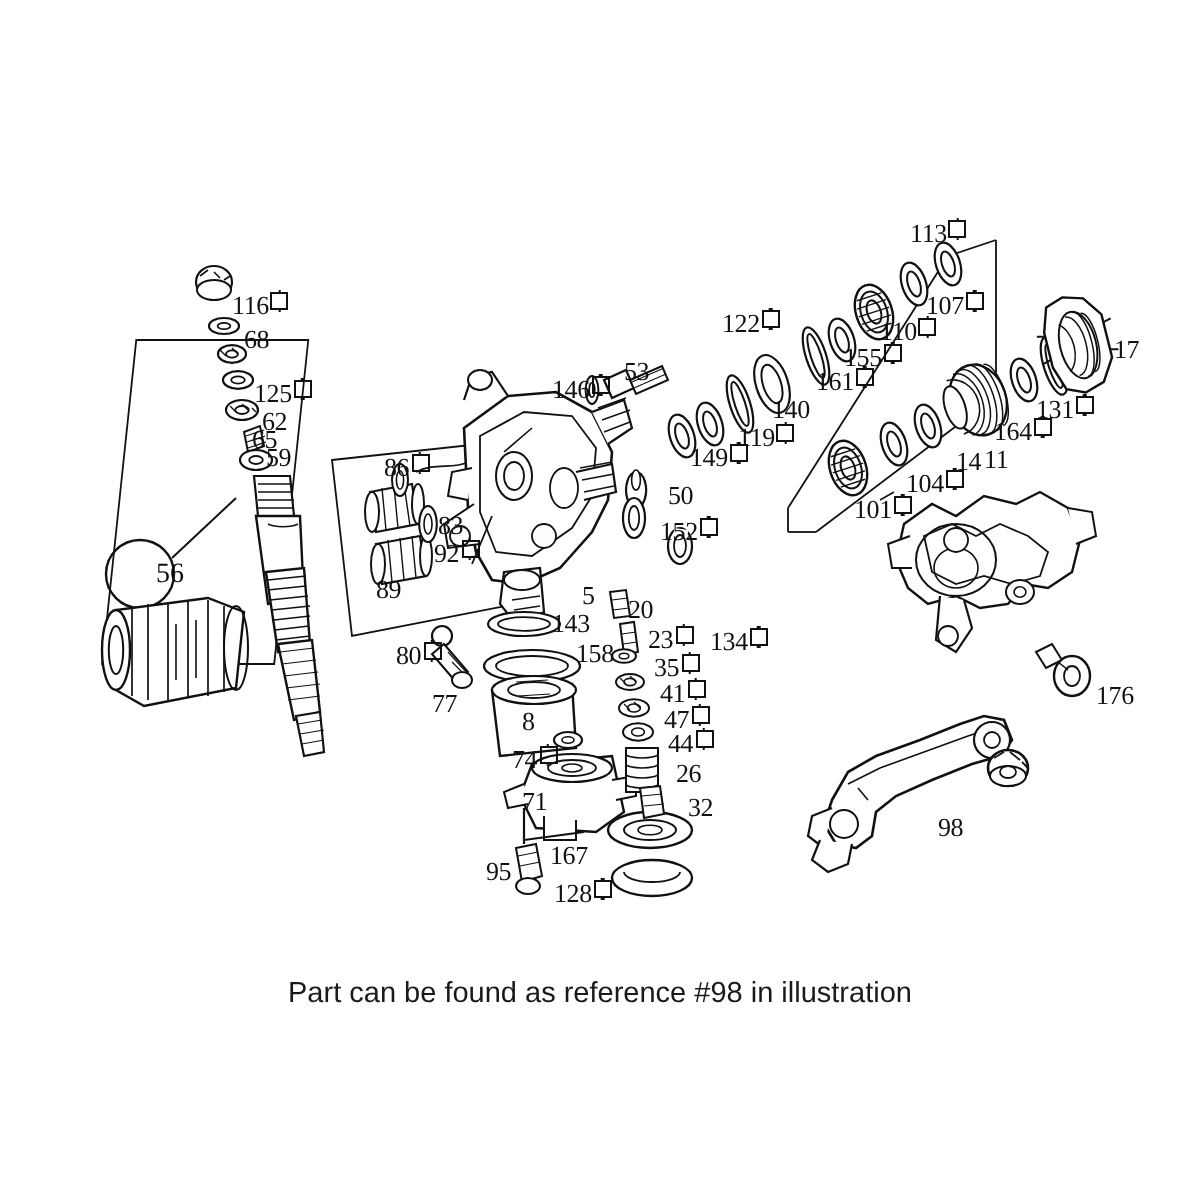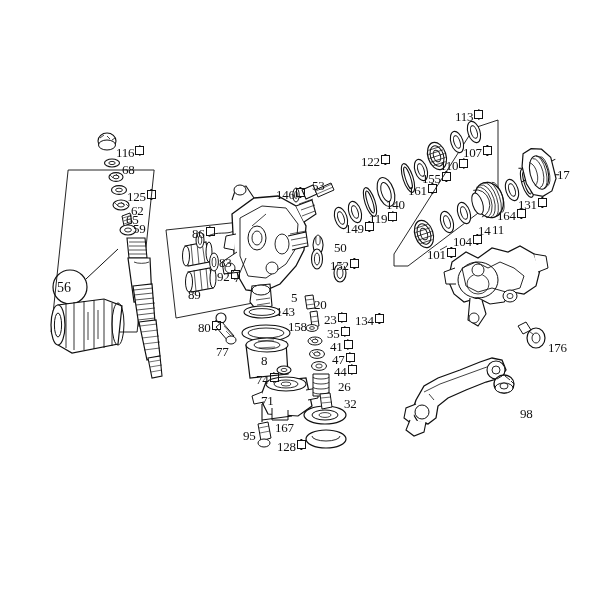--- a/index.html
+++ b/index.html
@@ -411,20 +411,21 @@
       <div class="lbl" style="left: 463px; top: 146px;"><span>107</span><span class="sq"></span></div>
       <div class="lbl" style="left: 455px; top: 110px;"><span>113</span><span class="sq"></span></div>
       <div class="lbl" style="left: 427px; top: 248px;"><span>101</span><span class="sq"></span></div>
       <div class="lbl" style="left: 453px; top: 235px;"><span>104</span><span class="sq"></span></div>
       <div class="lbl" style="left: 478px; top: 224px;"><span>14</span></div>
       <div class="lbl" style="left: 492px; top: 223px;"><span>11</span></div>
       <div class="lbl" style="left: 497px; top: 209px;"><span>164</span><span class="sq"></span></div>
       <div class="lbl" style="left: 518px; top: 198px;"><span>131</span><span class="sq"></span></div>
       <div class="lbl" style="left: 557px; top: 168px;"><span>17</span></div>
       <div class="lbl" style="left: 548px; top: 341px;"><span>176</span></div>
-      <div class="lbl" style="left: 520px; top: 407px; font-family: Liberation Serif, serif;"><span>98</span></div>
+      <div class="lbl" style="left: 469px; top: 407px; font-family: Liberation Serif, serif;"><span>98</span></div>
     </div>
 
-  <div class="circ" id="circ56" style="left:57px;top:280px;font-family:Liberation Serif, serif;">
+  <div class="circ" id="circ56" style="left:78px;top:280px;font-family:Liberation Serif, serif;">
     <span>56</span>
   </div>
 
+  <div id="caption">Part can be found as reference #98 in illustration</div>
 </div>
 
 </body></html>

